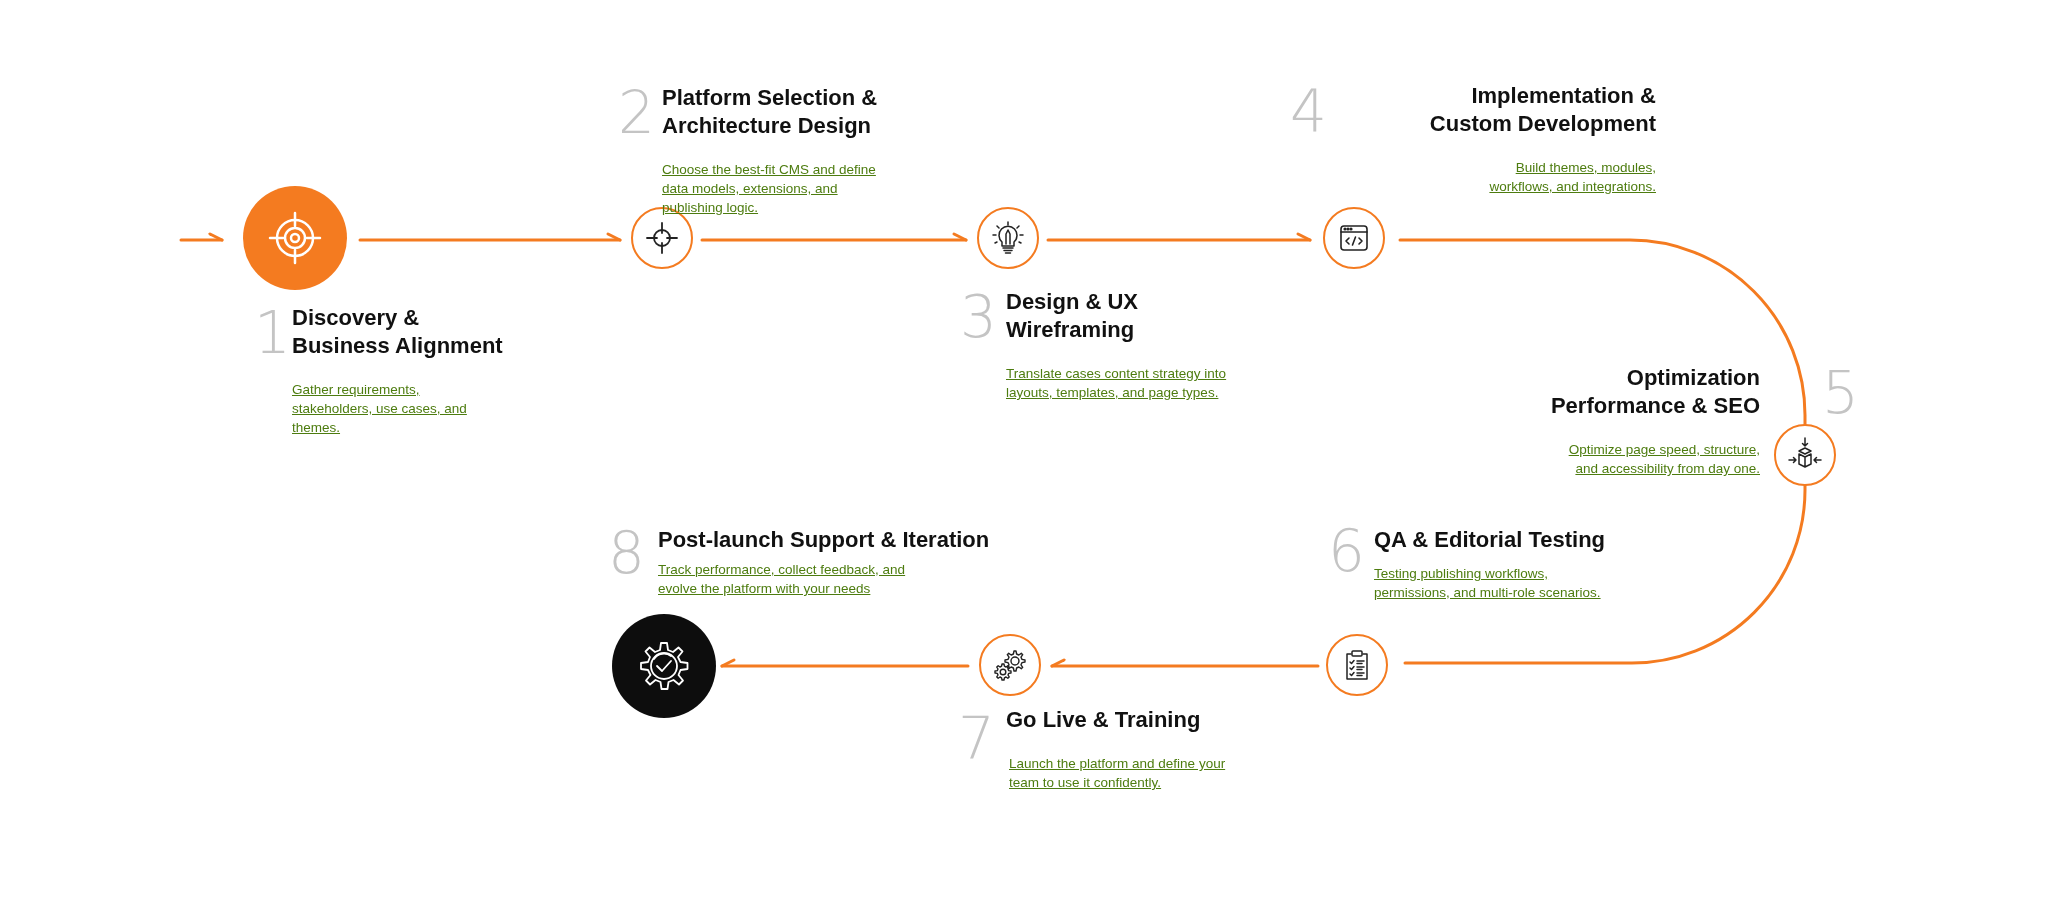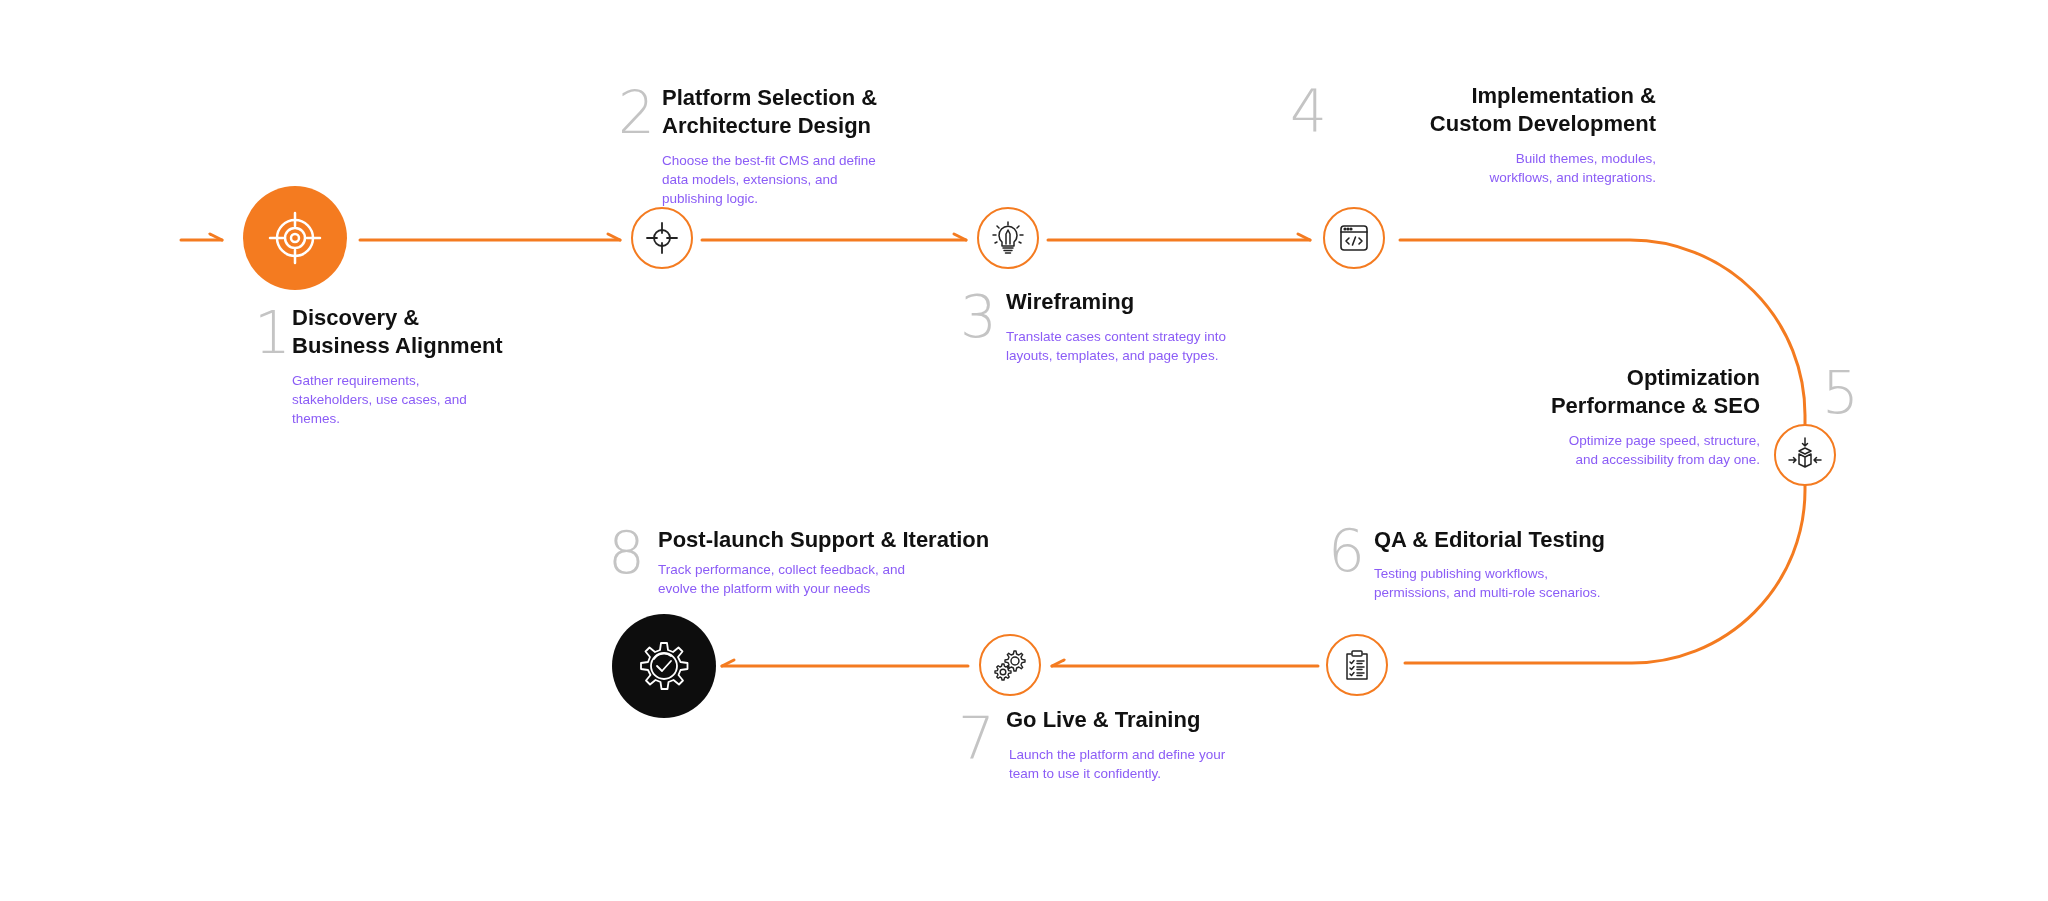--- a/index.html
+++ b/index.html
@@ -10,21 +10,21 @@
   .node { position: absolute; border-radius: 50%; box-sizing: border-box;
           display: flex; align-items: center; justify-content: center; background: #fff; }
   .node.small { width: 62px; height: 62px; border: 2.5px solid #f47b20; }
   .node.big { width: 104px; height: 104px; }
   .node.orange { background: #f47b20; }
   .node.black { background: #0d0d0d; }
   .step { position: absolute; }
   .num { position: absolute; font-family: "DejaVu Sans", sans-serif; font-weight: 200;
          color: #c4c4c4; font-size: 58px; line-height: 1; -webkit-text-stroke: 0; }
   .title { font-weight: bold; font-size: 22px; line-height: 28px; color: #111; margin: 0; }
-  .desc { font-size: 13.5px; line-height: 19px; color: #8b5cf6; margin: 11px 0 0 0; }
+  .desc { font-size: 13.5px; line-height: 19px; color: #4d7c0f; margin: 20px 0 0 0; text-decoration: underline; }
   .right { text-align: right; }
 </style>
 </head>
 <body>
 
 <div class="canvas">
 
   <svg class="paths" width="2048" height="901" viewBox="0 0 2048 901">
     <g fill="none" stroke="#f47b20" stroke-width="3" stroke-linecap="round" stroke-linejoin="round">
 
@@ -157,20 +157,21 @@
     <p class="title">Architecture Design</p>
     <div class="desc">
       <div>Choose the best-fit CMS and define</div>
       <div>data models, extensions, and</div>
       <div>publishing logic.</div>
     </div>
   </div>
 
   <div class="num" style="left:960px; top:288px;">3</div>
   <div class="step" style="left:1006px; top:288px; width:300px;">
+    <p class="title">Design &amp; UX</p>
     <p class="title">Wireframing</p>
     <div class="desc">
       <div>Translate cases content strategy into</div>
       <div>layouts, templates, and page types.</div>
     </div>
   </div>
 
   <div class="num" style="left:1290px; top:82px;">4</div>
   <div class="step" style="left:1336px; top:82px; width:320px;text-align:right;">
     <p class="title">Implementation &amp;</p>

